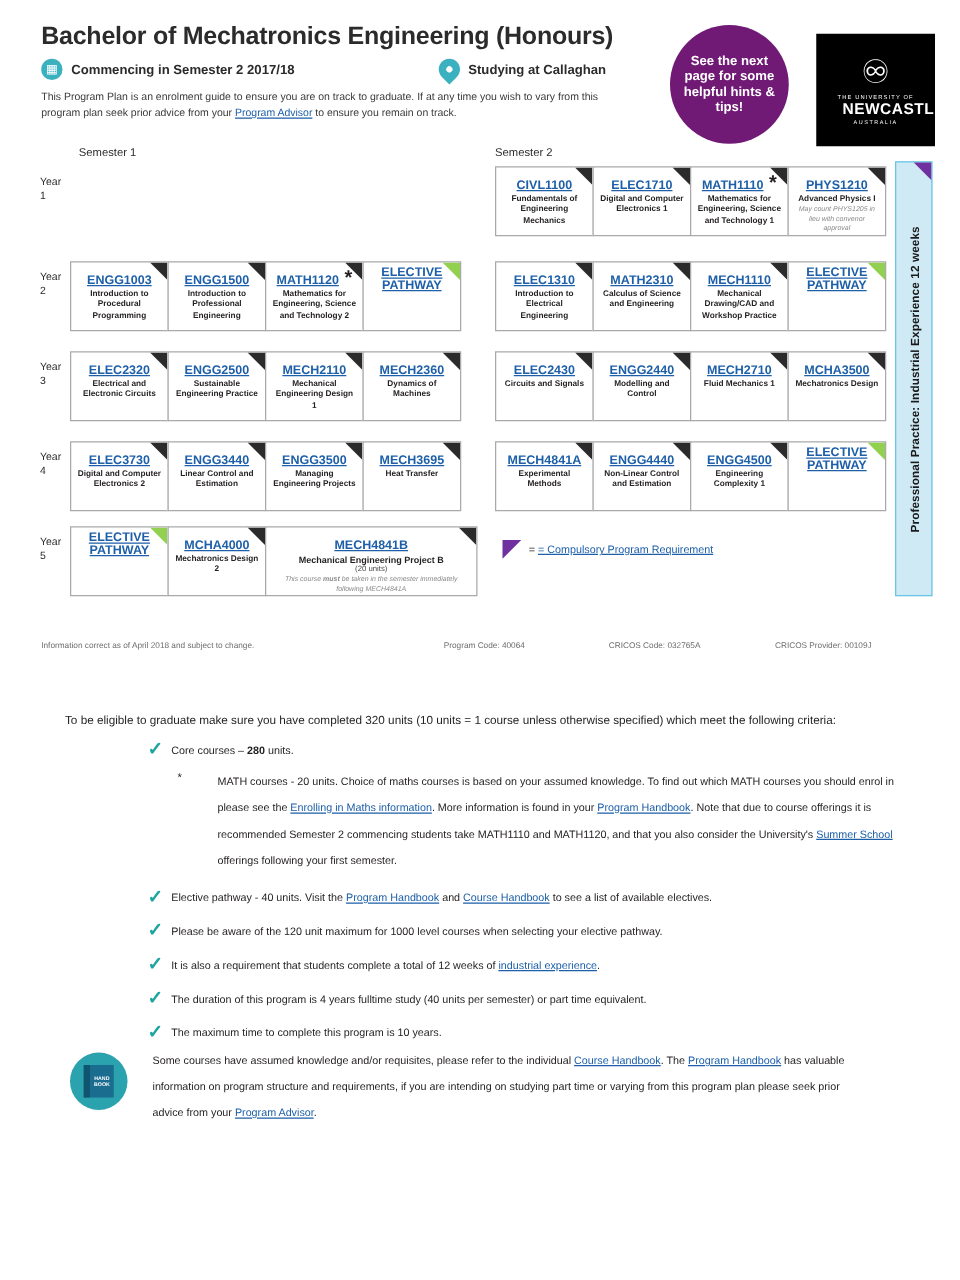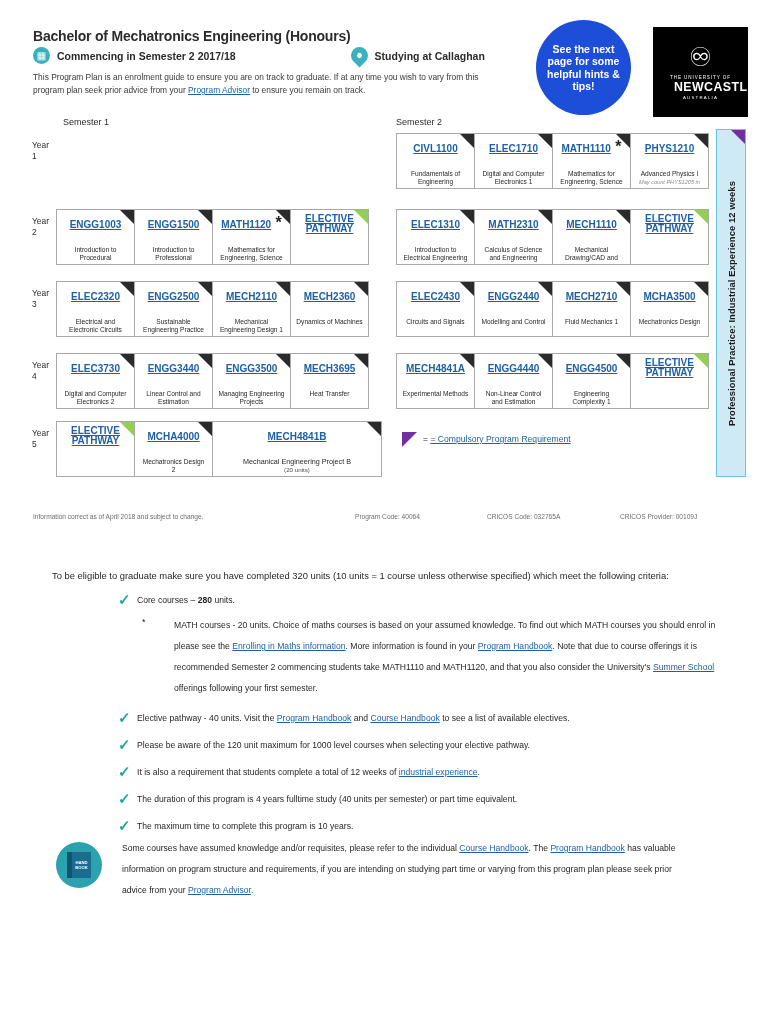--- a/index.html
+++ b/index.html
@@ -7,22 +7,22 @@
     width: 768px; height: 1024px;
     background: #ffffff;
     font-family: "Liberation Sans", sans-serif;
     color: #231f20;
     overflow: hidden;
   }
   .page { position: relative; width: 768px; height: 1024px; }
 
   
   .title {
-    position: absolute; left: 33px; top: 28px;
-    font-size: 14px; font-weight: bold; letter-spacing: -0.2px;
+    position: absolute; left: 33px; top: 18px;
+    font-size: 20px; font-weight: bold; letter-spacing: -0.2px;
     color: #2b2b2b;
   }
   .meta-row { position: absolute; left: 33px; top: 47px; display: flex; align-items: center; }
   .meta-item { display: flex; align-items: center; }
   .meta-item.second { margin-left: 115px; }
   .badge-ico {
     width: 17px; height: 17px; border-radius: 50%;
     background: #3bb0bf; display: inline-flex;
     align-items: center; justify-content: center;
     color: #fff; font-size: 10px; line-height: 1;
@@ -39,21 +39,21 @@
   .intro {
     position: absolute; left: 33px; top: 71px; width: 478px;
     font-size: 8.4px; line-height: 13px; color: #3a3a3a;
   }
   .lnk { color: #1d5fa8; text-decoration: underline; }
 
   
   .bubble {
     position: absolute; left: 536px; top: 20px;
     width: 95px; height: 95px; border-radius: 50%;
-    background: #1d4ed8; color: #fff;
+    background: #701a75; color: #fff;
     display: flex; align-items: center; justify-content: center;
     text-align: center; font-size: 10.5px; font-weight: bold; line-height: 12.5px;
     padding: 6px;
   }
   .logo {
     position: absolute; left: 653px; top: 27px;
     width: 95px; height: 90px; background: #000; color: #fff;
     display: flex; flex-direction: column; align-items: center; justify-content: center;
   }
   .logo .horse { font-size: 26px; line-height: 26px; }
@@ -79,22 +79,22 @@
     border: 1px solid #a9a9a9; background: #fff;
     padding: 4px 3px 2px; text-align: center; overflow: hidden;
     margin-right: -1px;
   }
   .course .code {
     font-size: 10px; font-weight: bold; color: #1d5fa8;
     text-decoration: underline; display: inline-block; line-height: 10px;
   }
   .course .star { color: #231f20; text-decoration: none; font-weight: bold; }
   .course .nm {
-    font-size: 6.6px; font-weight: normal; line-height: 8.4px;
-    color: #231f20; margin-top: 14px; padding: 0 2px;
+    font-size: 6.6px; font-weight: bold; line-height: 8.4px;
+    color: #231f20; margin-top: 0; padding: 0 2px;
   }
   .course .note {
     font-size: 5.6px; font-style: italic; color: #8a8a8a;
     line-height: 7.4px; margin-top: 1px; padding: 0 2px;
   }
   .course .sub { font-size: 6.2px; color: #4a4a4a; line-height: 8px; }
   .course.wide { width: 170px; }
   .course .nm.big { font-size: 7.2px; }
 
   .corner { position: absolute; right: 0; top: 0; width: 0; height: 0; }

